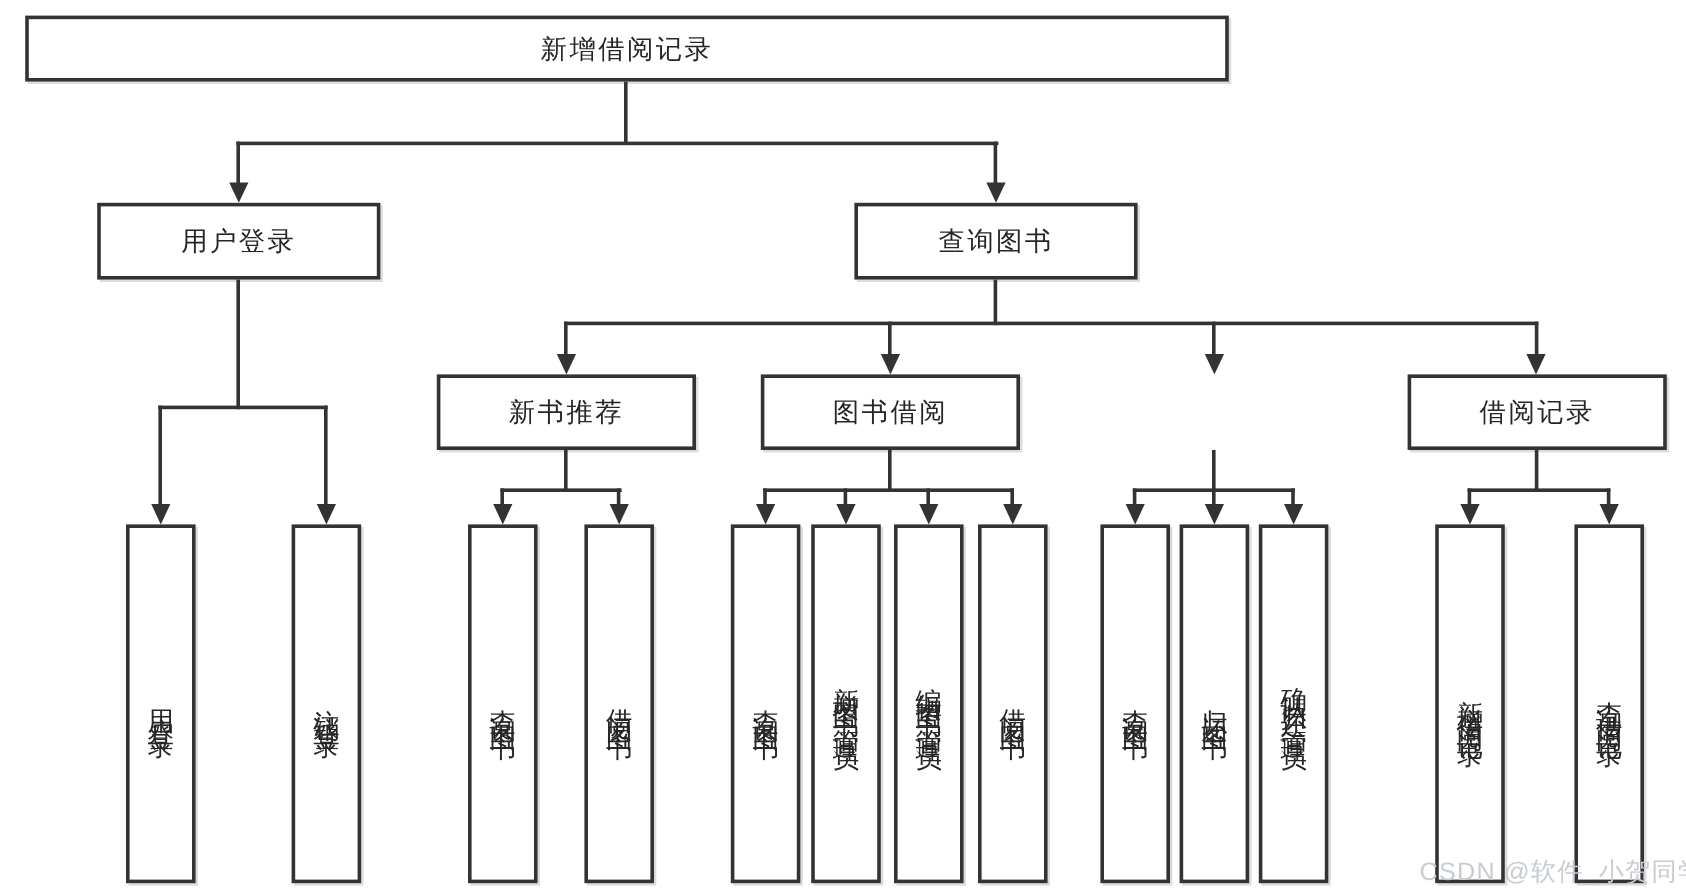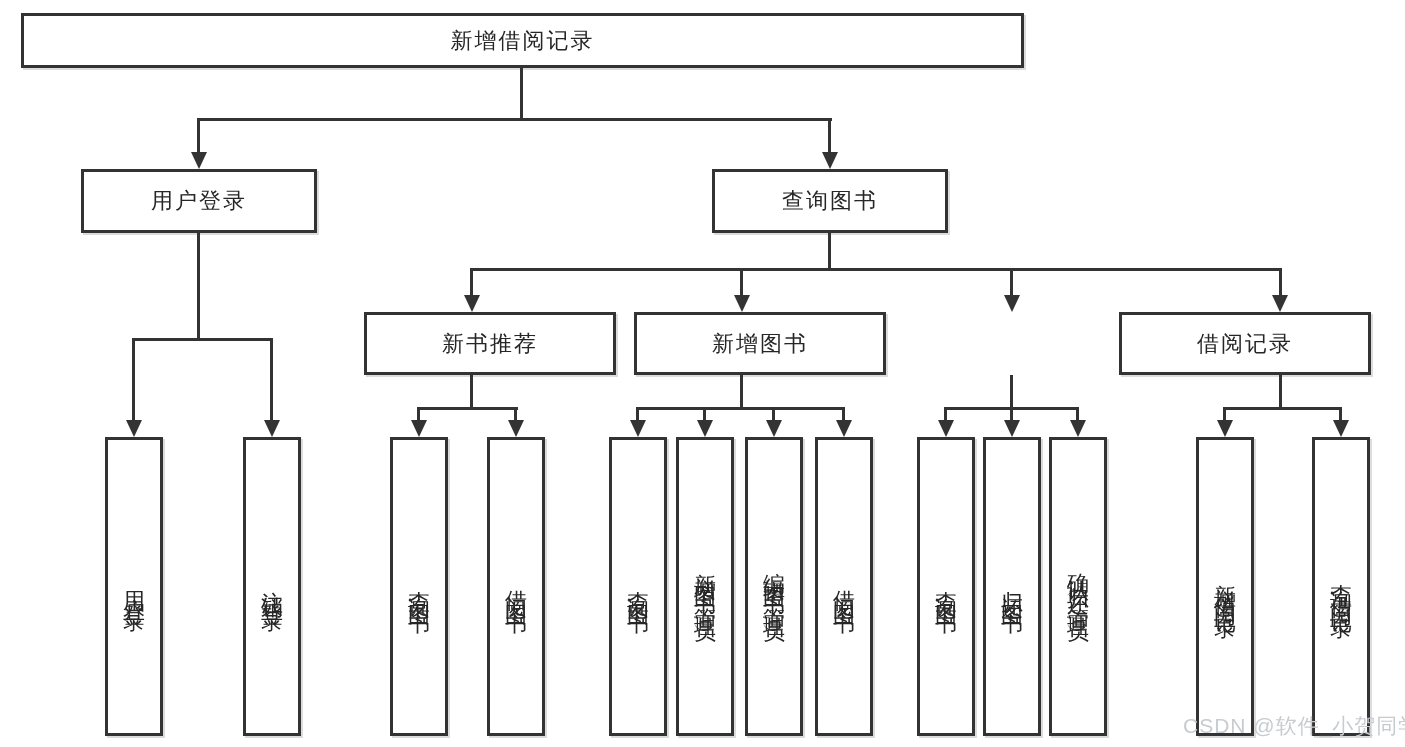--- a/index.html
+++ b/index.html
@@ -11,21 +11,21 @@
     overflow:hidden;
   }
   .box {
     position:absolute; border:3px solid var(--line,#333);
     background:#ffffff; display:flex; align-items:center; justify-content:center;
     font-size:22px; letter-spacing:2px;
     box-shadow:2px 2px 0 rgba(130,130,130,0.28);
   }
   .root { left:21px; top:13px; width:1003px; height:55px; }
   .l2   { top:169px; width:236px; height:64px; }
-  .l3   { top:312px; width:252px; height:63px; }
+  .l3   { top:312px; width:216px; height:63px; }
   .leaf { top:437px; width:58px;  height:299px; }
   .leaf > span {
     writing-mode:vertical-rl; text-orientation:mixed;
     font-size:22px; letter-spacing:7px; line-height:1;
   }
   .vline, .hline { position:absolute; background:var(--line,#333); }
   .vline { width:3px; }
   .hline { height:3px; }
   .arrow {
     position:absolute; width:0; height:0;
@@ -42,22 +42,22 @@
 <body style="--line: #333333; --text: #262626; --watermark: #c7ccd1; --background: #ffffff;">
 
 <div class="canvas">
 
   <div class="box root">新增借阅记录</div>
 
   <div class="box l2" style="left:81px">用户登录</div>
   <div class="box l2" style="left:712px">查询图书</div>
 
   <div class="box l3" style="left:364px">新书推荐</div>
-  <div class="box l3" style="left:634px">新增图书</div>
-  <div class="box l3" style="left:1119px">借阅记录</div>
+  <div class="box l3" style="left:634px">图书借阅</div>
+  <div class="box l3" style="left:1173px">借阅记录</div>
 
   <div class="box leaf" style="left:105px">
       <span>用户登录</span>
     </div>
   <div class="box leaf" style="left:243px">
       <span>注销登录</span>
     </div>
 
   <div class="box leaf" style="left:390px">
       <span>查询图书</span>

